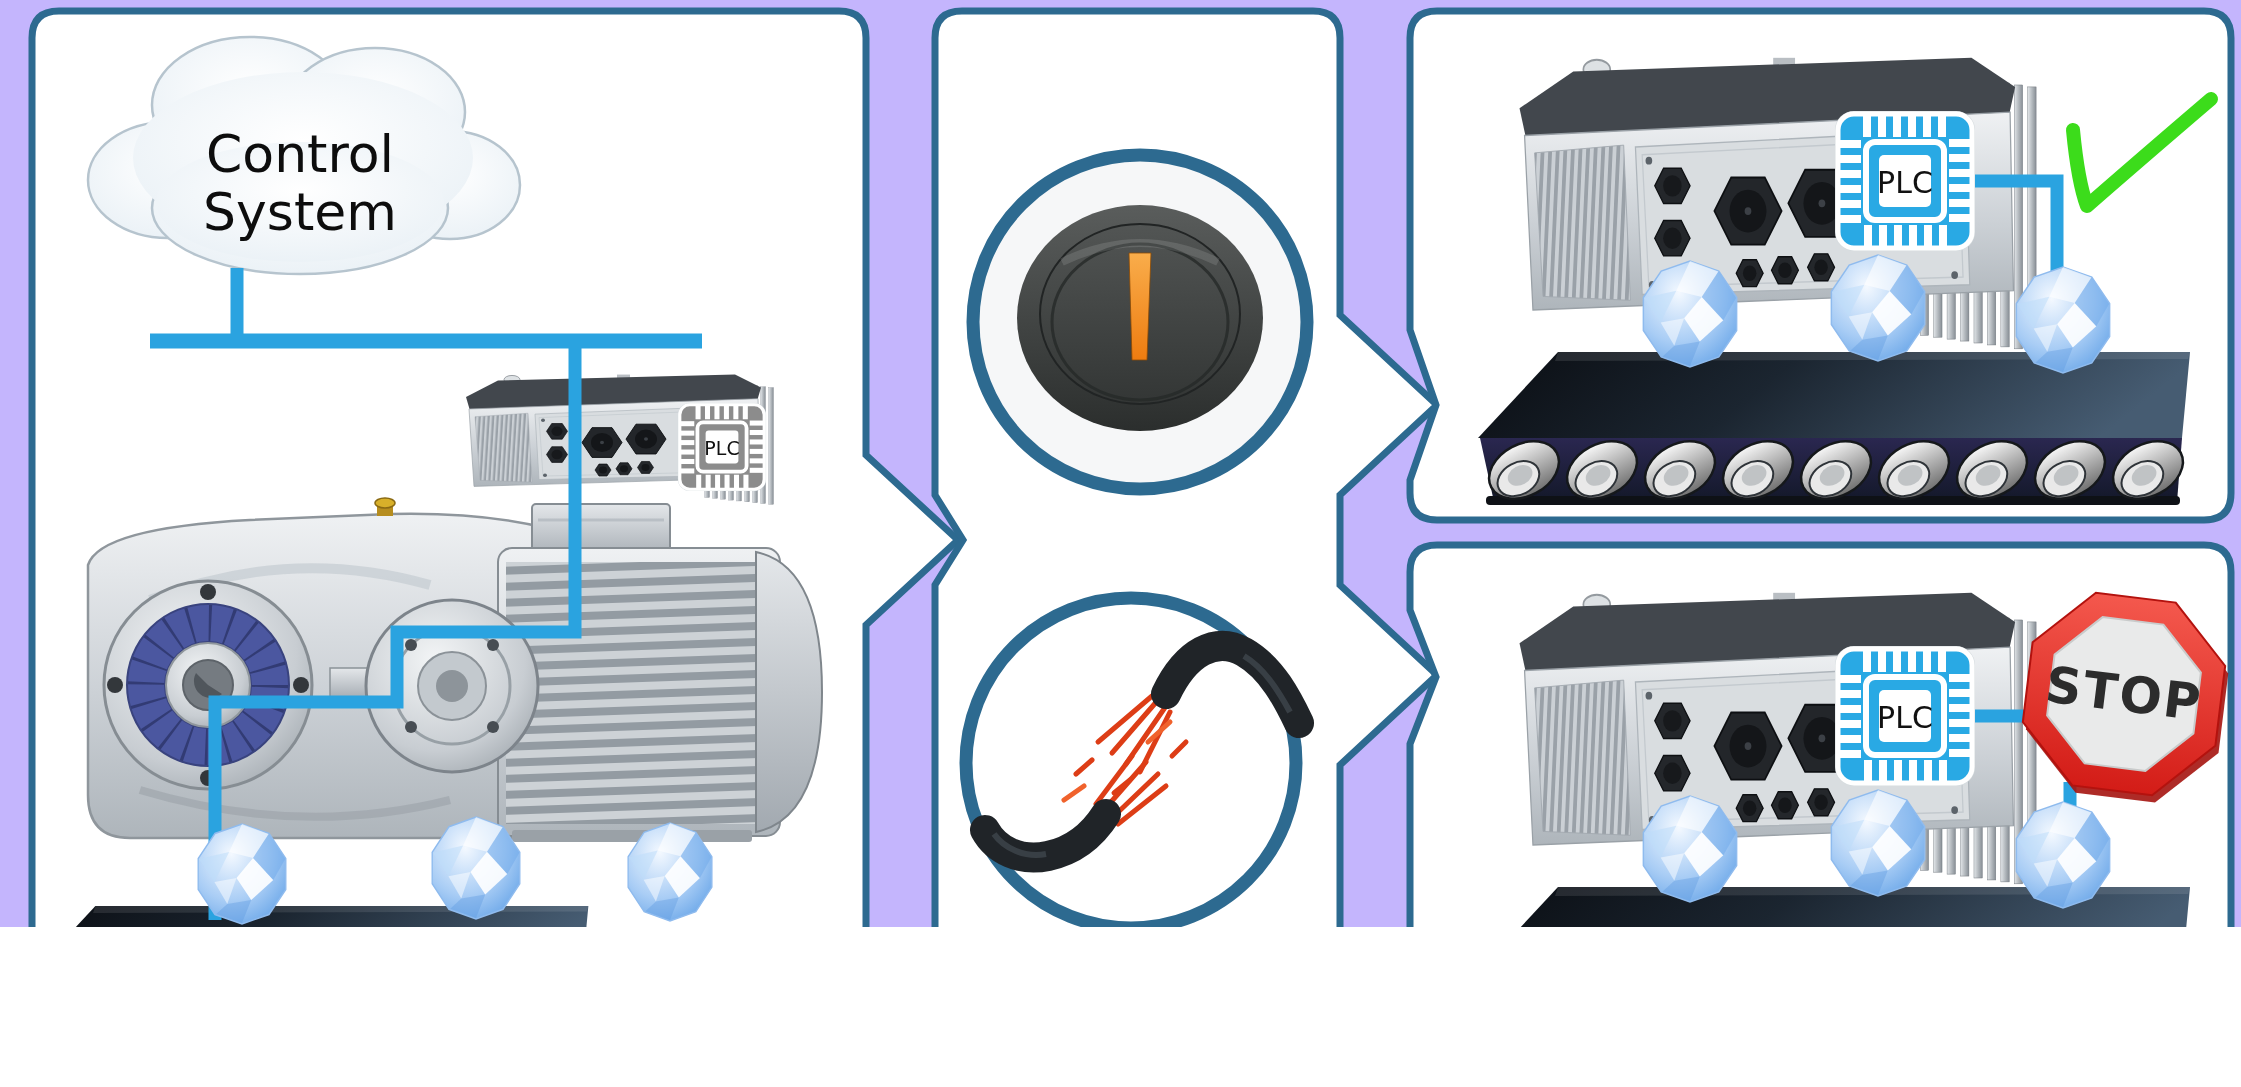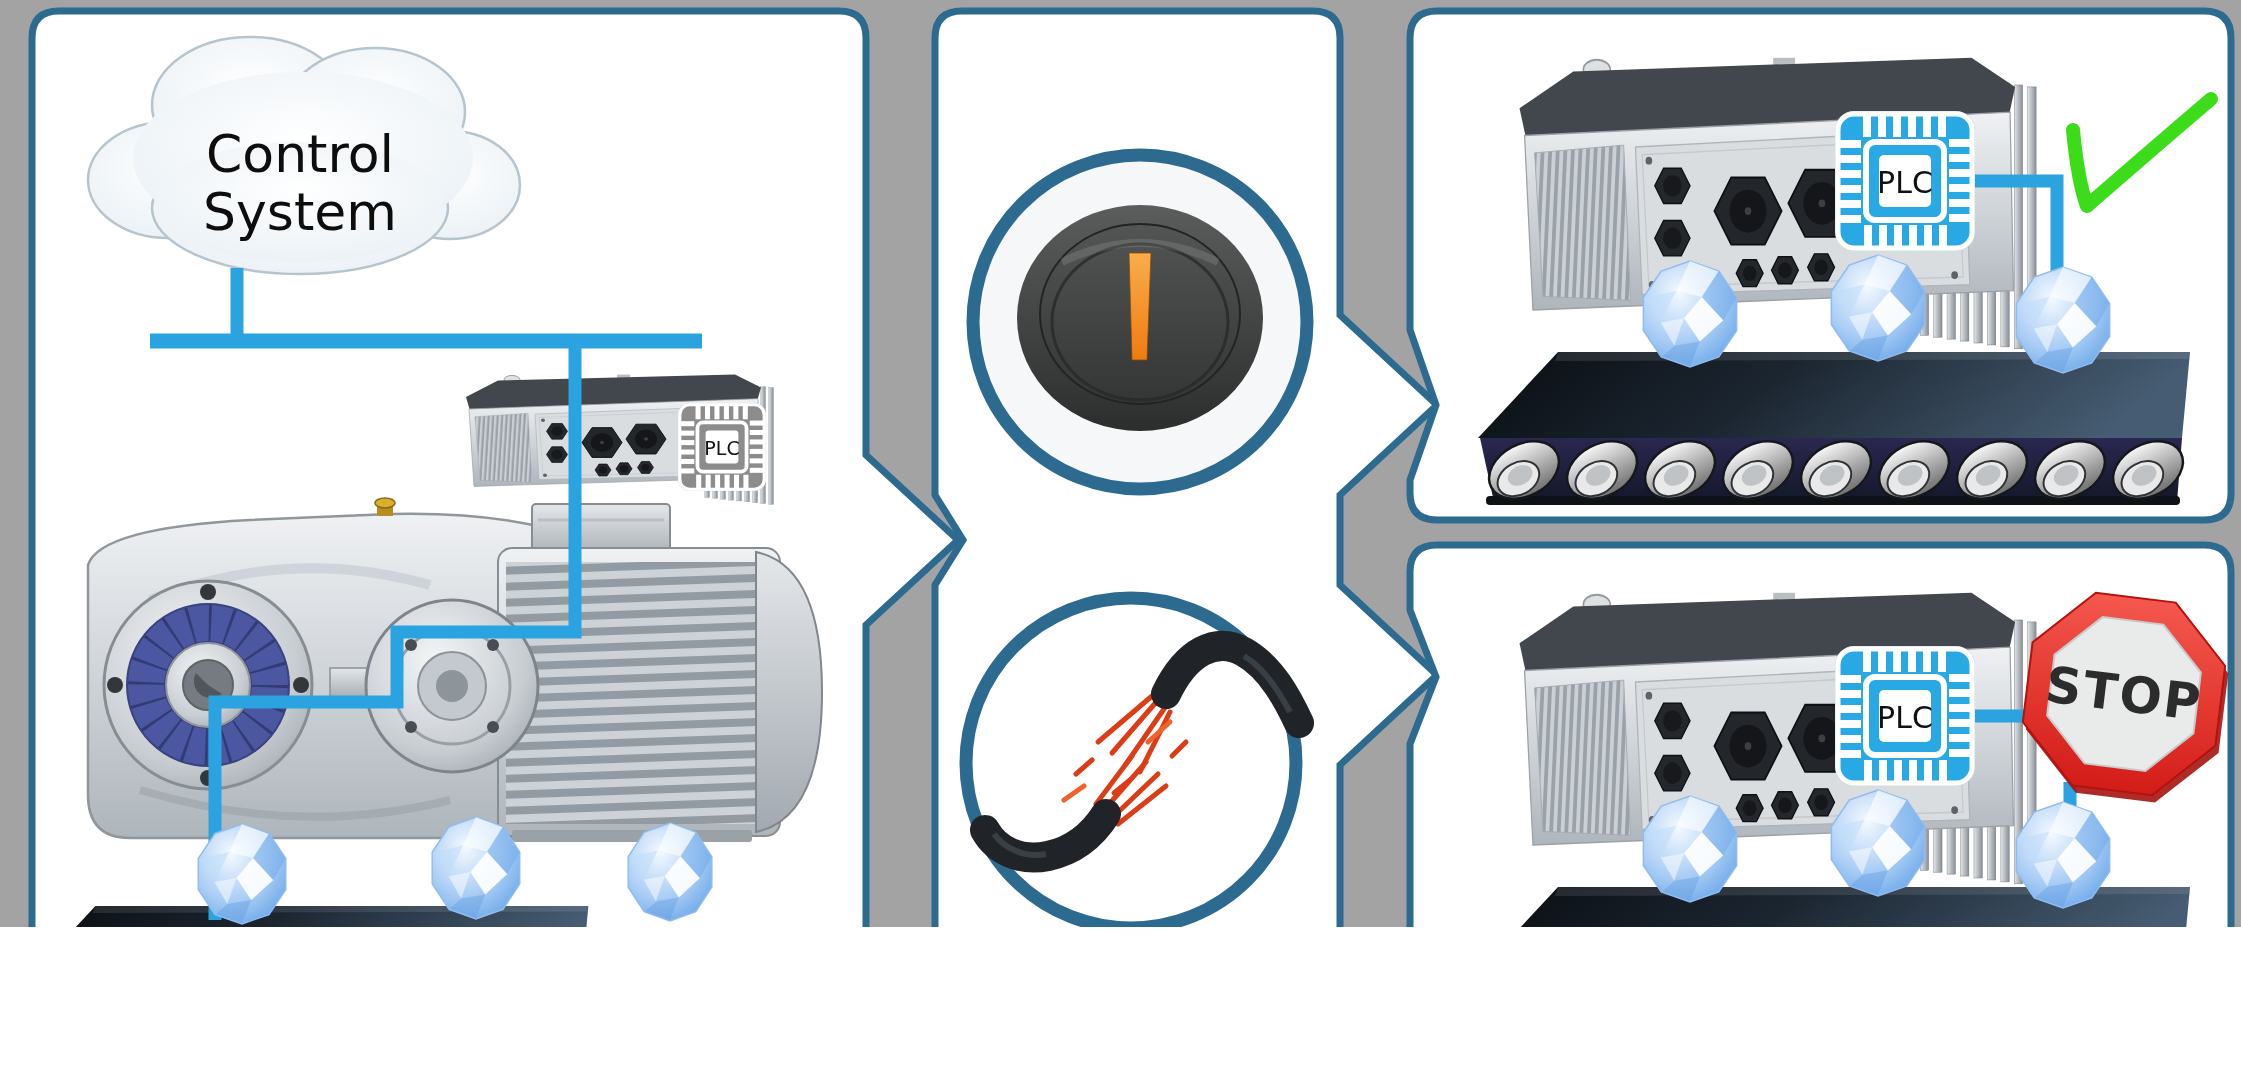--- a/index.html
+++ b/index.html
@@ -1,16 +1,16 @@
 <!DOCTYPE html>
 <html><head>
 <meta charset="utf-8">
 <style>
   html,body{margin:0;padding:0;background:#ffffff;}
-  .stage{position:relative;width:2241px;height:927px;background:#a3a3a3;
+  .stage{position:relative;width:2241px;height:927px;background:#c4b5fd;
          font-family:"DejaVu Sans", sans-serif;overflow:hidden;}
   .stage svg{display:block;}
   text{font-family:"DejaVu Sans", sans-serif;}
 </style>
 </head>
 <body>
 
 <div class="stage">
 <svg width="2241" height="1087" viewBox="0 0 2241 1087" xmlns="http://www.w3.org/2000/svg">
   <defs>

